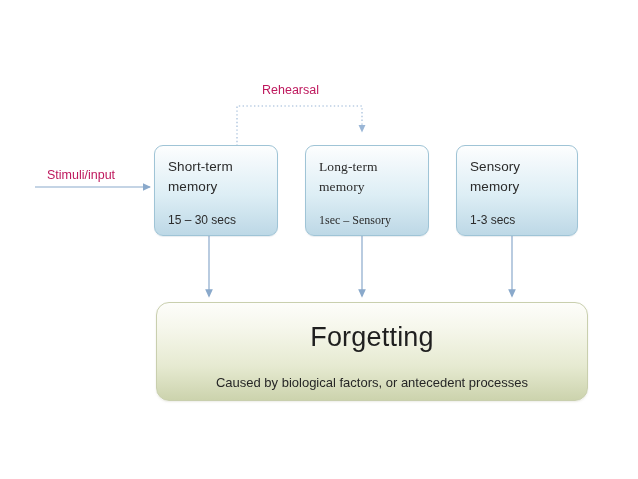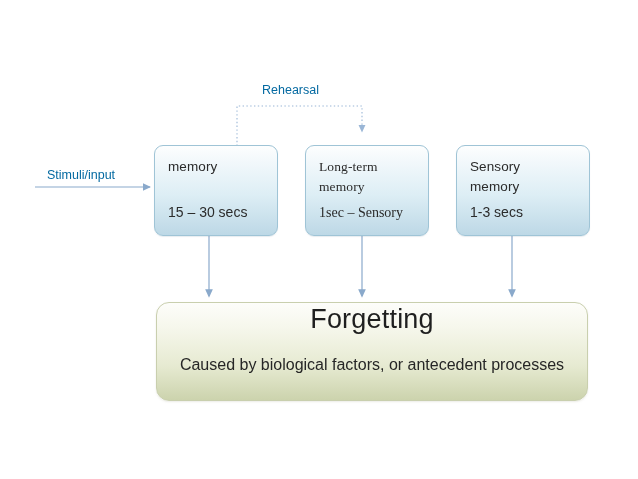--- a/index.html
+++ b/index.html
@@ -32,56 +32,57 @@
   .mem-title {
     font-size: 13.5px;
     line-height: 20px;
     color: #2b2b2b;
     letter-spacing: .1px;
     white-space: nowrap;
   }
   .mem-duration {
     position: absolute;
     left: 13px;
-    bottom: 17px;
-    font-size: 14px;
+    bottom: 9px;
+    font-size: 12px;
     line-height: 11px;
     color: #2b2b2b;
     white-space: nowrap;
   }
 
   
   .forget-box {
     position: absolute;
     box-sizing: border-box;
     border: 1px solid #c9cfae;
     border-radius: 13px;
     background: linear-gradient(to bottom, #fdfdfa 0%, #f6f7ec 25%, #e6ead1 65%, #ccd3ad 100%);
     box-shadow: 0 1px 2px rgba(150,150,120,0.18);
     text-align: center;
   }
   .forget-title {
     font-size: 27px;
     line-height: 32px;
     color: #1f1f1f;
+    margin-top: 18px;
     letter-spacing: .2px;
   }
   .forget-sub {
-    font-size: 16px;
+    font-size: 13px;
     line-height: 16px;
     color: #262626;
     margin-top: 22px;
   }
 
   
   .plain-label {
     position: absolute;
     font-size: 12.5px;
     line-height: 15px;
-    color: #0369a1;
+    color: #be185d;
     white-space: nowrap;
   }
 
   
   #connectors {
     position: absolute;
     left: 0;
     top: 0;
     width: 638px;
     height: 479px;
@@ -115,31 +116,32 @@
     <line x1="362" y1="236" x2="362" y2="296" stroke="#8aa9cb" stroke-width="1.2" marker-end="url(#arrow-down)"></line>
 
     <line x1="512" y1="236" x2="512" y2="296" stroke="#8aa9cb" stroke-width="1.2" marker-end="url(#arrow-down)"></line>
   </svg>
 
   <div class="plain-label" style="left:47px; top:168px;">Stimuli/input</div>
 
   <div class="plain-label" style="left:262px; top:83px;">Rehearsal</div>
 
   <div class="mem-box" style="left:154px; top:145px; width:124px; height:91px;">
+    <div class="mem-title">Short-term</div>
     <div class="mem-title">memory</div>
     <div class="mem-duration">15 – 30 secs</div>
   </div>
 
   <div class="mem-box" style="left:305px; top:145px; width:124px; height:91px;font-family:Liberation Serif, serif;">
     <div class="mem-title">Long-term</div>
     <div class="mem-title">memory</div>
     <div class="mem-duration">1sec – Sensory</div>
   </div>
 
-  <div class="mem-box" style="left:456px; top:145px; width:134px; height:91px;">
+  <div class="mem-box" style="left:456px; top:145px; width:122px; height:91px;">
     <div class="mem-title">Sensory</div>
     <div class="mem-title">memory</div>
     <div class="mem-duration">1-3 secs</div>
   </div>
 
   <div class="forget-box" style="left:156px; top:302px; width:432px; height:99px;">
     <div class="forget-title">Forgetting</div>
     <div class="forget-sub">Caused by biological factors, or antecedent processes</div>
   </div>
 

